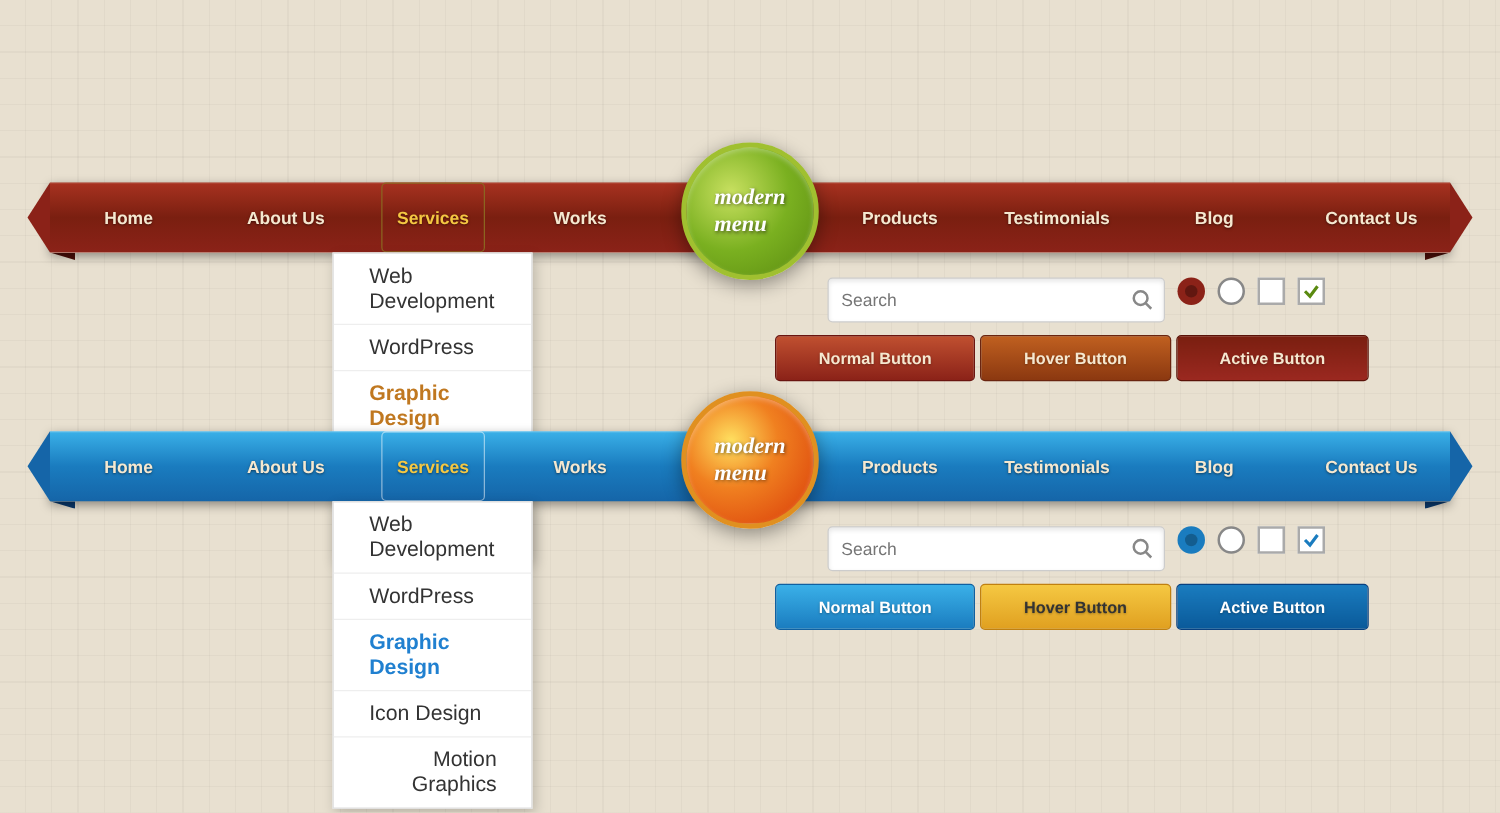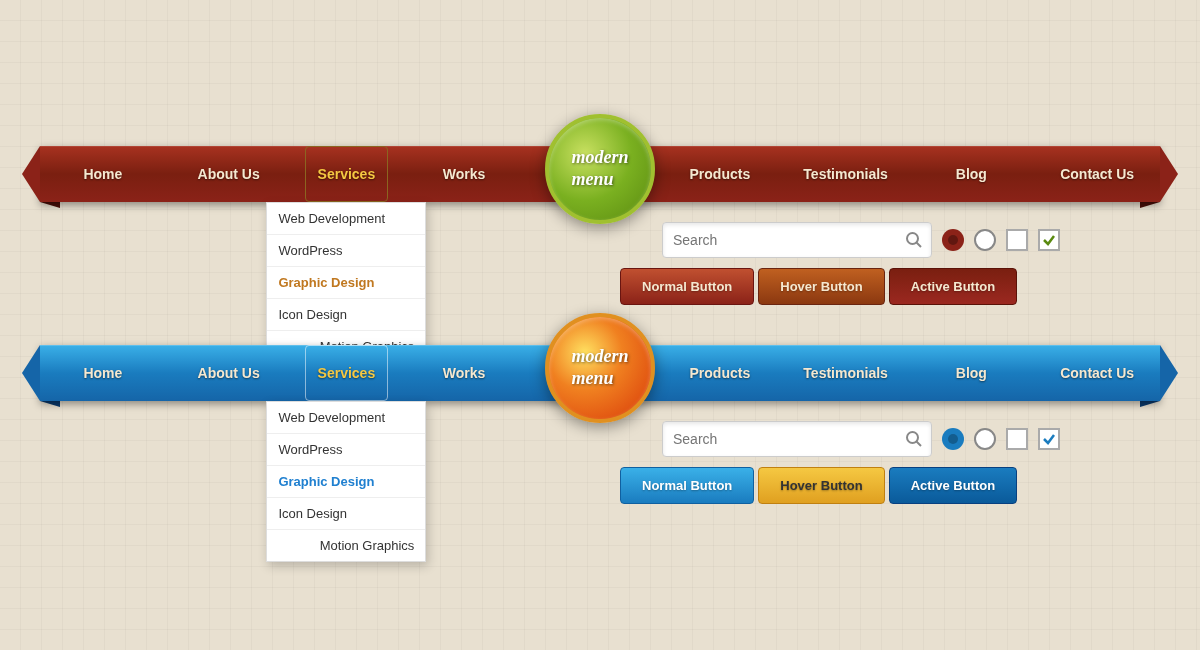--- a/index.html
+++ b/index.html
@@ -162,22 +162,22 @@
       position: absolute;
       top: 100%;
       background: white;
       border: 1px solid #ddd;
       box-shadow: 2px 4px 10px rgba(0,0,0,0.2);
       min-width: 160px;
       z-index: 30;
     }
 
     .dropdown-item {
-      padding: 8px 11px;
-      font-size: 13px;
+      padding: 8px 28px;
+      font-size: 17px;
       color: #333;
       cursor: pointer;
       border-bottom: 1px solid #eee;
     }
     .dropdown-item:last-child { border-bottom: none; text-align: right; }
     .dropdown-item.highlighted-red { color: #c07820; font-weight: bold; }
     .dropdown-item.highlighted-blue { color: #2080d0; font-weight: bold; }
 
     .search-wrapper {
       position: relative;
@@ -258,21 +258,21 @@
       font-size: 14px;
     }
 
     
     .buttons-row {
       display: flex;
       gap: 4px;
     }
 
     .btn {
-      padding: 10px 21px;
+      padding: 10px 34px;
       border: none;
       border-radius: 4px;
       font-size: 13px;
       font-weight: bold;
       cursor: pointer;
       text-shadow: 0 1px 2px rgba(0,0,0,0.3);
     }
 
     .btn-normal-red {
       background: linear-gradient(180deg, #c05030 0%, #8b2218 100%);
@@ -307,21 +307,21 @@
     }
 
     .bottom-controls {
       display: flex;
       flex-direction: column;
       gap: 10px;
     }
 
     .row-inline {
       display: flex;
-      align-items: center;
+      align-items: flex-start;
       gap: 10px;
       padding-left: 42px;
     }
 
     .section-container {
       width: 1120px;
       position: relative;
     }
 
     .nav-wrapper {

